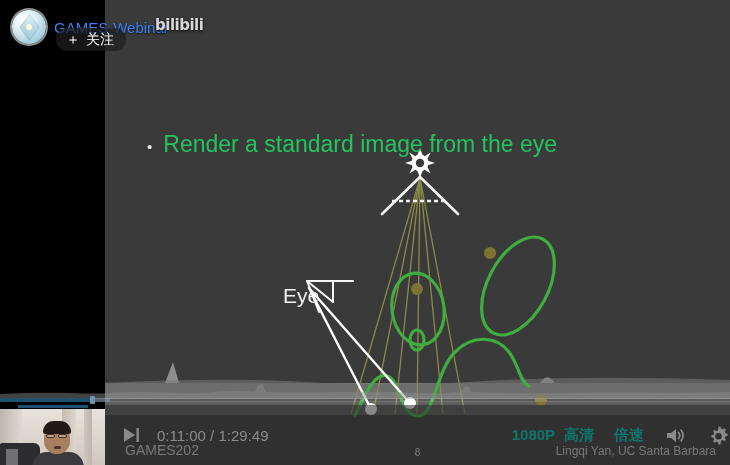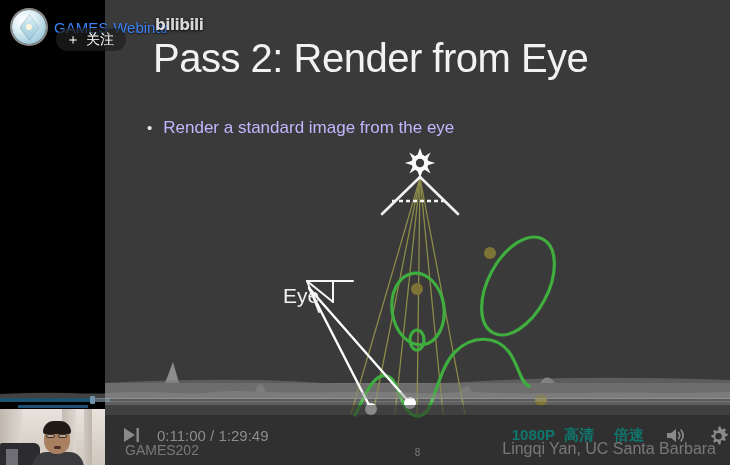--- a/index.html
+++ b/index.html
@@ -73,38 +73,38 @@
   .slide-title {
     position:absolute; left:48px; top:36px; width:560px;
     color:#f2f2f2; font-size:40px; font-weight:normal;
     letter-spacing:-.5px; white-space:nowrap;
   }
   .bullet-row {
     position:absolute; left:42px; top:118px;
     display:flex; align-items:baseline; gap:11px;
   }
   .bullet-dot { color:#e6e6e6; font-size:15px; line-height:1; }
-  .bullet-text { color:#c4b5fd; font-size:17px; }
+  .bullet-text { color:#22c55e; font-size:23px;margin-top:13px; }
 
   .eye-label {
     position:absolute; left:178px; top:248px;
     color:#f0f0f0; font-size:21px;margin-top:36px;
   }
 
   .slide-footer-left {
     position:absolute; left:20px; bottom:7px;
     color:#d7d7d7; font-size:14px;
   }
   .slide-footer-center {
     position:absolute; left:0; right:0; bottom:7px; text-align:center;
     color:#d7d7d7; font-size:10px;
   }
   .slide-footer-right {
     position:absolute; right:14px; bottom:7px;
-    color:#d7d7d7; font-size:16px;
+    color:#d7d7d7; font-size:12px;
   }
 
   #diagram { position:absolute; left:0; top:0; width:625px; height:465px; }
 
   
   #webcam {
     position:absolute; left:0; bottom:0; width:105px; height:60px;
     overflow:hidden; z-index:45; background:#c9c2bb;
   }
   #webcam .room {
@@ -277,21 +277,20 @@
       <g stroke="#ffffff" stroke-width="2.4" stroke-linecap="round">
         <line x1="204" y1="288" x2="266" y2="409"></line>
         <line x1="204" y1="288" x2="305" y2="403"></line>
       </g>
       <g fill="#ffffff">
         <circle cx="266" cy="409" r="6"></circle>
         <circle cx="305" cy="403" r="6"></circle>
       </g>
     </svg>
 
-    <h1 class="slide-title">Pass 2: Render from Eye</h1>
 
     <div class="bullet-row">
       <span class="bullet-dot">•</span>
       <span class="bullet-text">Render a standard image from the eye</span>
     </div>
 
     <div class="eye-label">Eye</div>
 
     <div class="slide-footer-left">GAMES202</div>
     <div class="slide-footer-center">8</div>

